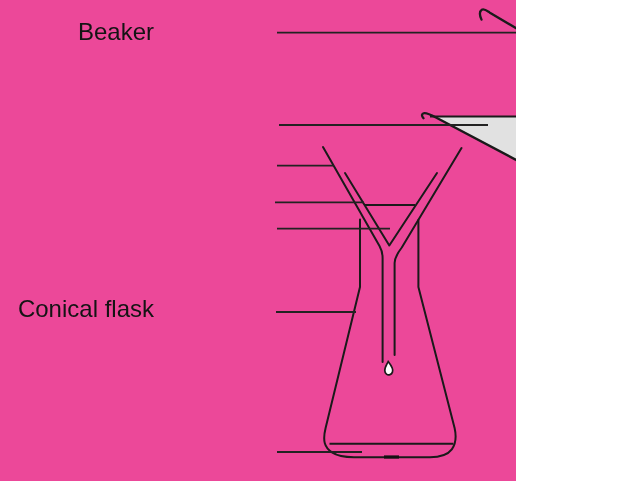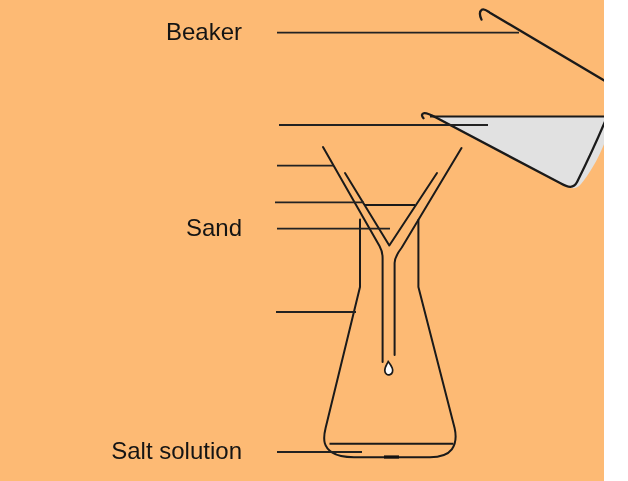--- a/index.html
+++ b/index.html
@@ -1,20 +1,20 @@
 <!DOCTYPE html>
 <html><head>
 <meta charset="utf-8">
 <style>
   html, body { margin: 0; padding: 0; background: #ffffff; }
   .stage {
     position: relative;
-    width: 604px;
+    width: 516px;
     height: 481px;
-    background: #fdba74;
+    background: #ec4899;
     overflow: hidden;
     font-family: "Liberation Sans", sans-serif;
   }
   .stage svg { position: absolute; left: 0; top: 0; }
   .lbl {
     position: absolute;
     right: 362px;              
     white-space: nowrap;
     font-size: 24px;
     line-height: 26px;
@@ -78,15 +78,14 @@
     <path d="M277,32.6 L519,32.6" fill="none" stroke="#222222" stroke-width="1.8"></path>
     <path d="M279,125 L488,125" fill="none" stroke="#222222" stroke-width="1.8"></path>
     <path d="M277,165.6 L334,165.6" fill="none" stroke="#222222" stroke-width="1.8"></path>
     <path d="M275,202.3 L364,202.3" fill="none" stroke="#222222" stroke-width="1.8"></path>
     <path d="M277,228.6 L390,228.6" fill="none" stroke="#222222" stroke-width="1.8"></path>
     <path d="M276,312 L356,312" fill="none" stroke="#222222" stroke-width="1.8"></path>
     <path d="M277,452 L362,452" fill="none" stroke="#222222" stroke-width="1.8"></path>
   </svg>
 
   <div class="lbl lbl-beaker">Beaker</div>
-  <div class="lbl lbl-sand">Sand</div>
-  <div class="lbl lbl-salt-solution">Salt solution</div>
+  <div class="lbl lbl-conical-flask">Conical flask</div>
 </div>
 
 </body></html>

